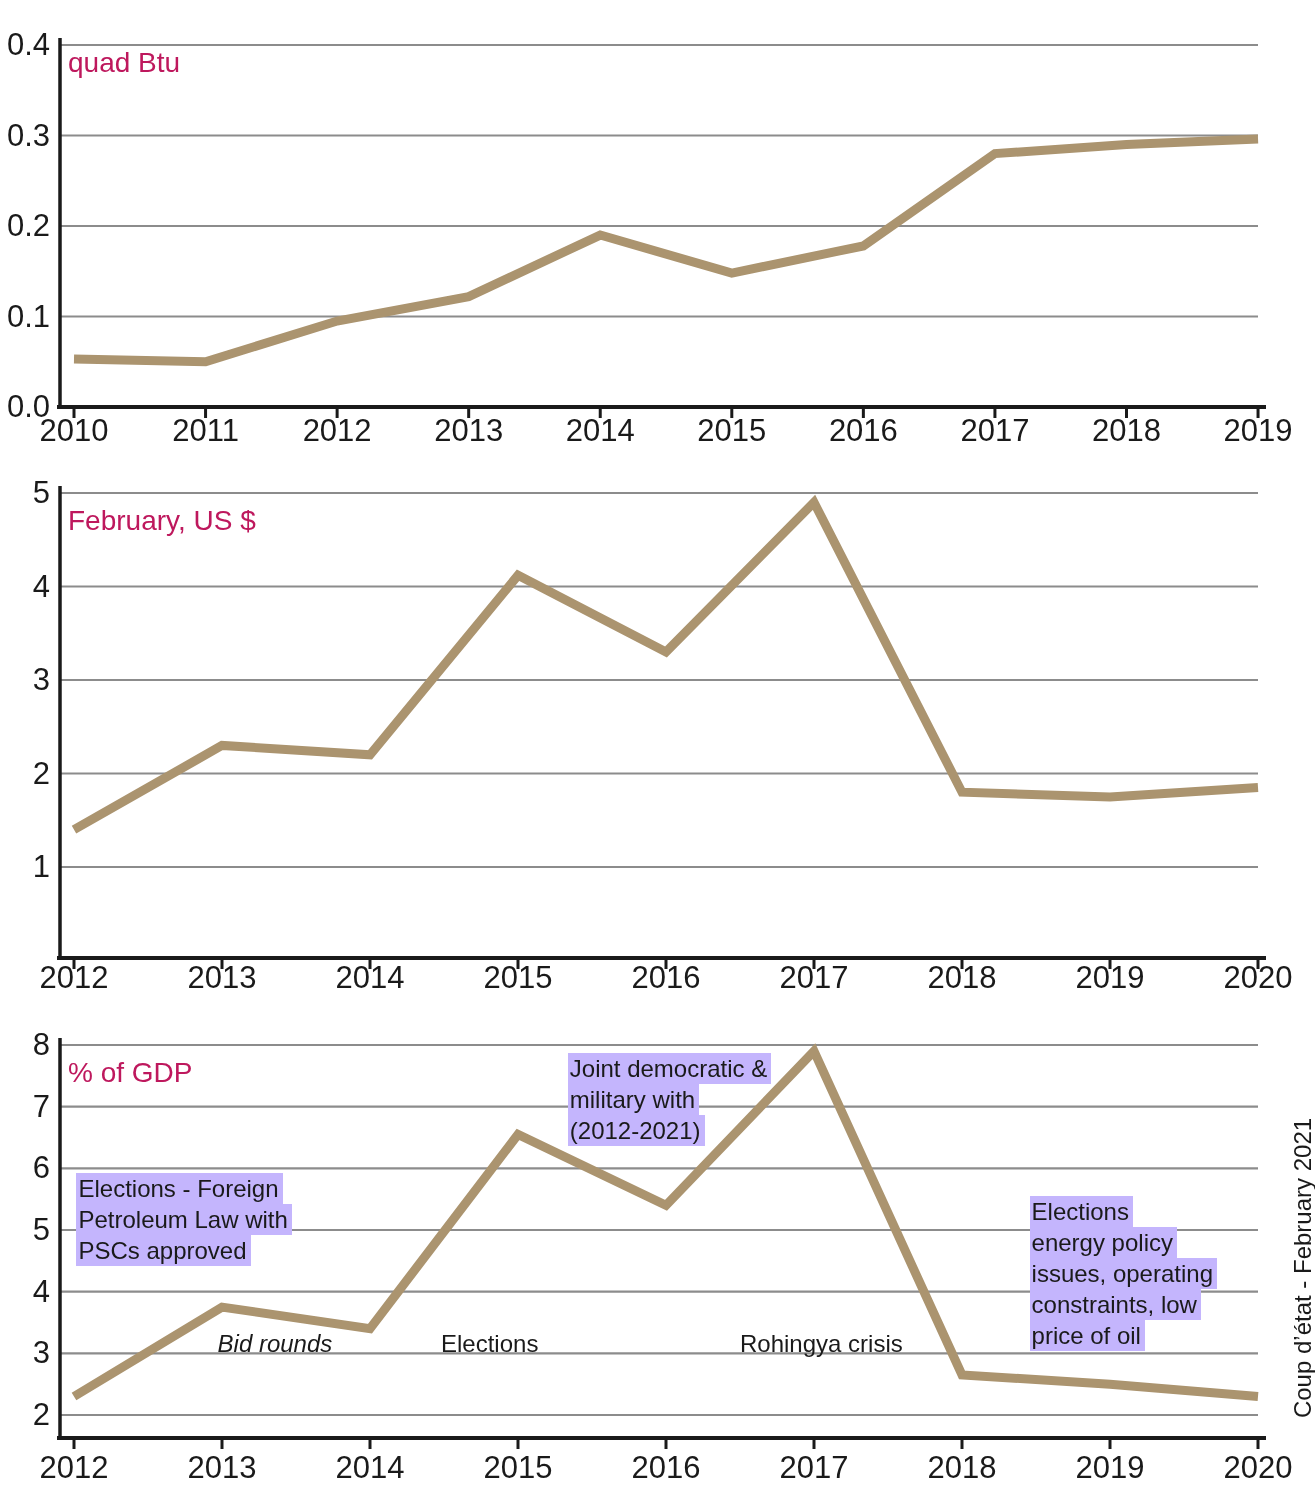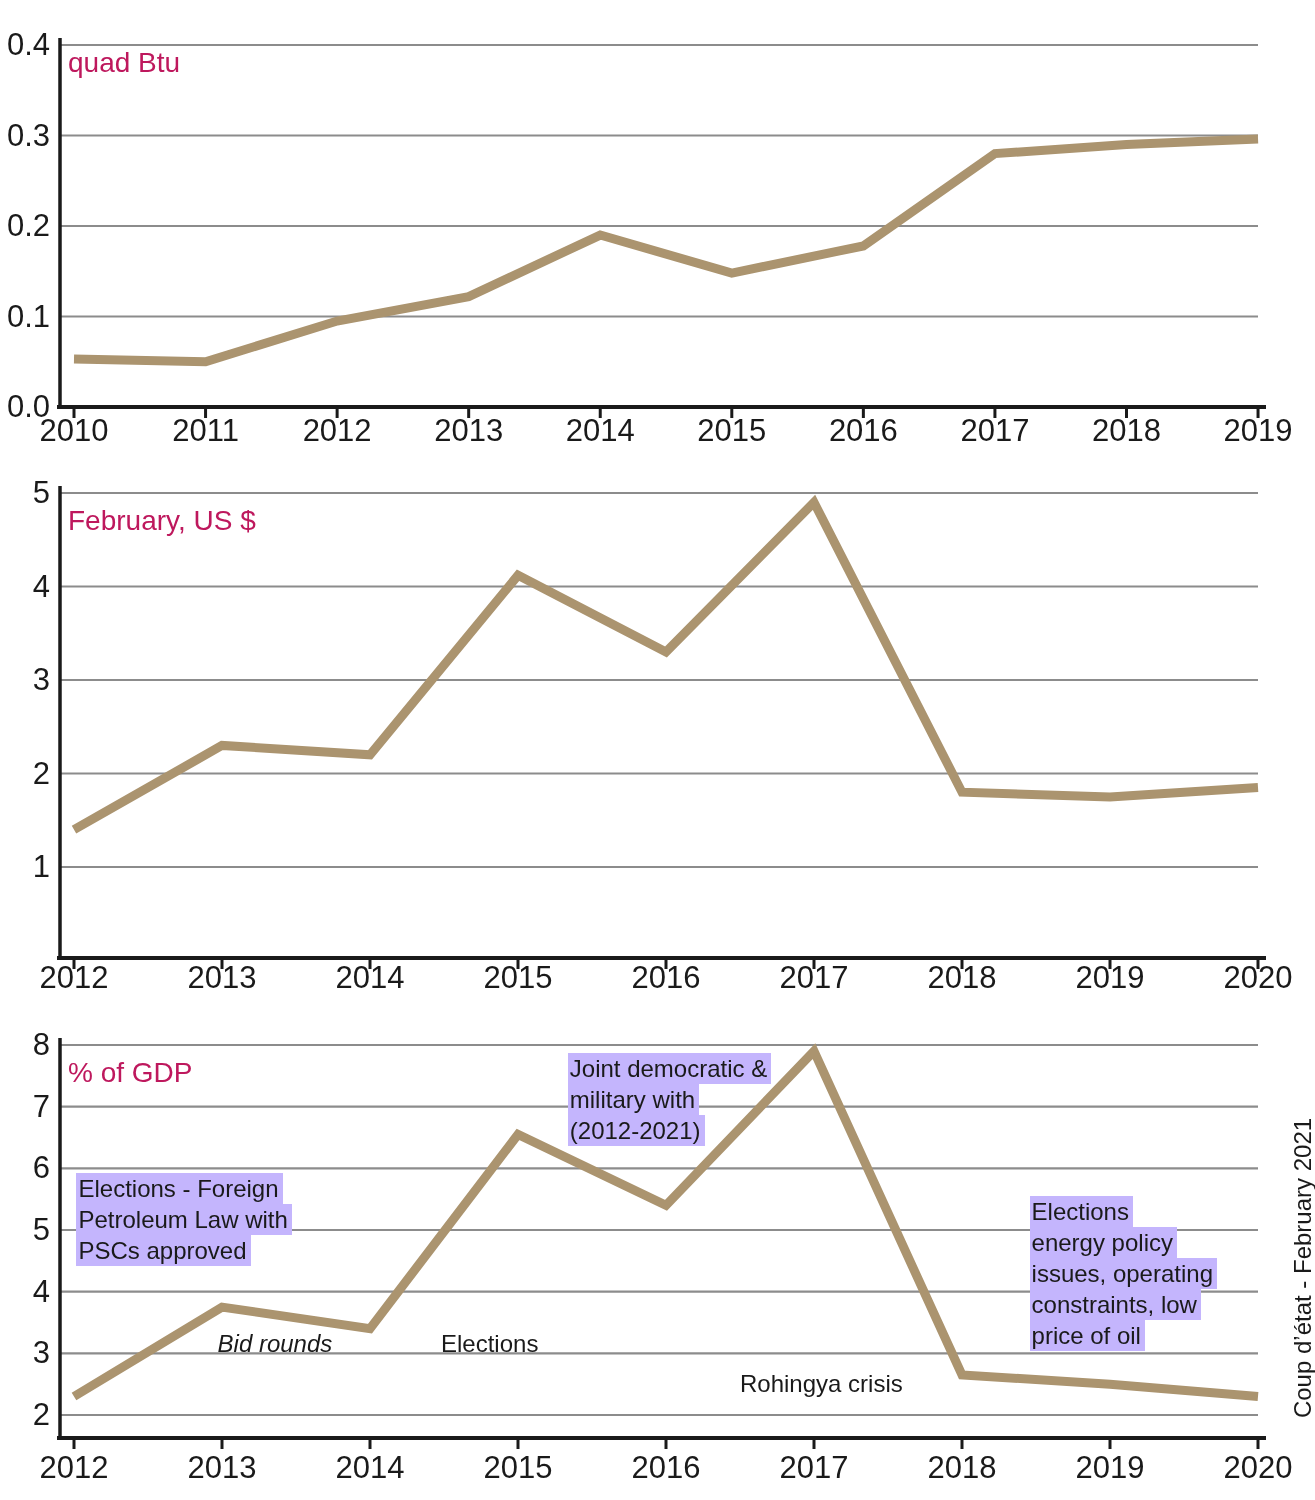--- a/index.html
+++ b/index.html
@@ -175,21 +175,21 @@
         <div class="row"><span>Bid rounds</span></div>
       </div>
       <div class="annotation" style="left: 441px; top: 1328.05px; text-align: right;">
         <div class="row"><span>Elections</span></div>
       </div>
       <div class="annotation boxed" style="left: 569.8px; top: 1053.02px;">
         <div class="row"><span>Joint democratic &amp;</span></div>
         <div class="row"><span>military with</span></div>
         <div class="row"><span>(2012-2021)</span></div>
       </div>
-      <div class="annotation" style="left: 740px; top: 1328.05px; margin-top: 40px;">
+      <div class="annotation" style="left: 740px; top: 1328.05px;">
         <div class="row"><span>Rohingya crisis</span></div>
       </div>
       <div class="annotation boxed" style="left: 1031.56px; top: 1196.08px;">
         <div class="row"><span>Elections</span></div>
         <div class="row"><span>energy policy</span></div>
         <div class="row"><span>issues, operating</span></div>
         <div class="row"><span>constraints, low</span></div>
         <div class="row"><span>price of oil</span></div>
       </div>
     </div>

